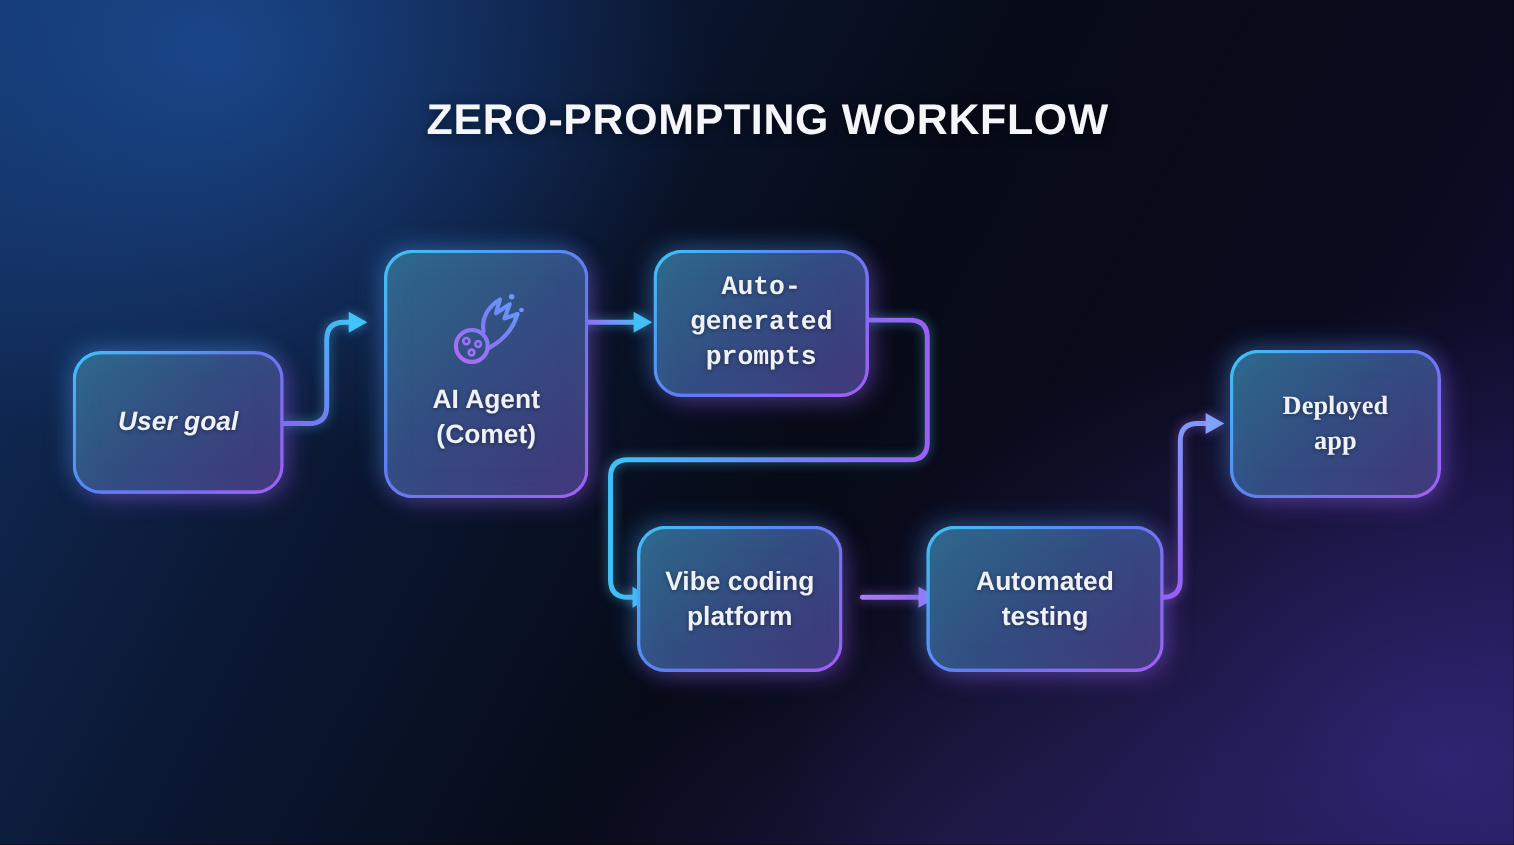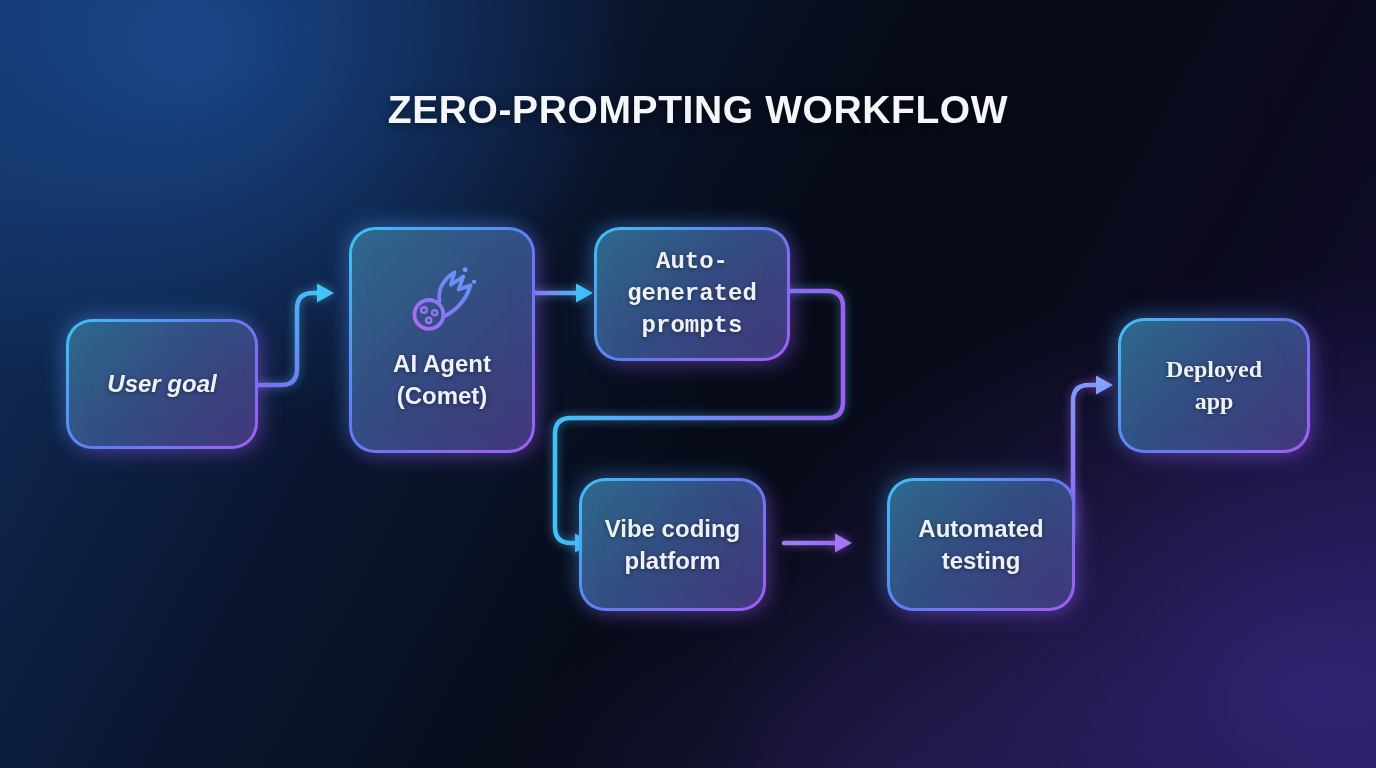--- a/index.html
+++ b/index.html
@@ -34,21 +34,21 @@
        inset 0 0 28px rgba(70,130,210,0.10);
   }
   .node .label{
     color:#eef2f8;font-size:24px;font-weight:bold;text-align:center;
     line-height:1.32;text-shadow:0 1px 4px rgba(0,0,0,0.45);padding:0 4px;
   }
   #node-user-goal{left:66px;top:319px;width:192px;height:130px;font-style:italic;}
   #node-ai-agent{left:337px;top:227px;width:186px;height:226px;margin-left:12px;}
   #node-auto-prompts{left:594px;top:227px;width:196px;height:134px;font-family:Liberation Mono, monospace;}
   #node-vibe-coding{left:579px;top:478px;width:187px;height:133px;}
-  #node-automated-testing{left:887px;top:478px;width:188px;height:133px;align-items:flex-end;}
+  #node-automated-testing{left:842px;top:478px;width:216px;height:133px;align-items:flex-end;}
   #node-deployed-app{left:1118px;top:318px;width:192px;height:135px;}
   #node-deployed-app .label{max-width:130px;font-family:Liberation Serif, serif;}
   .comet{width:76px;height:76px;margin-top:-4px;}
 </style>
 </head>
 <body>
 
 <div class="stage">
 
   <h1 class="title">ZERO-PROMPTING WORKFLOW</h1>

